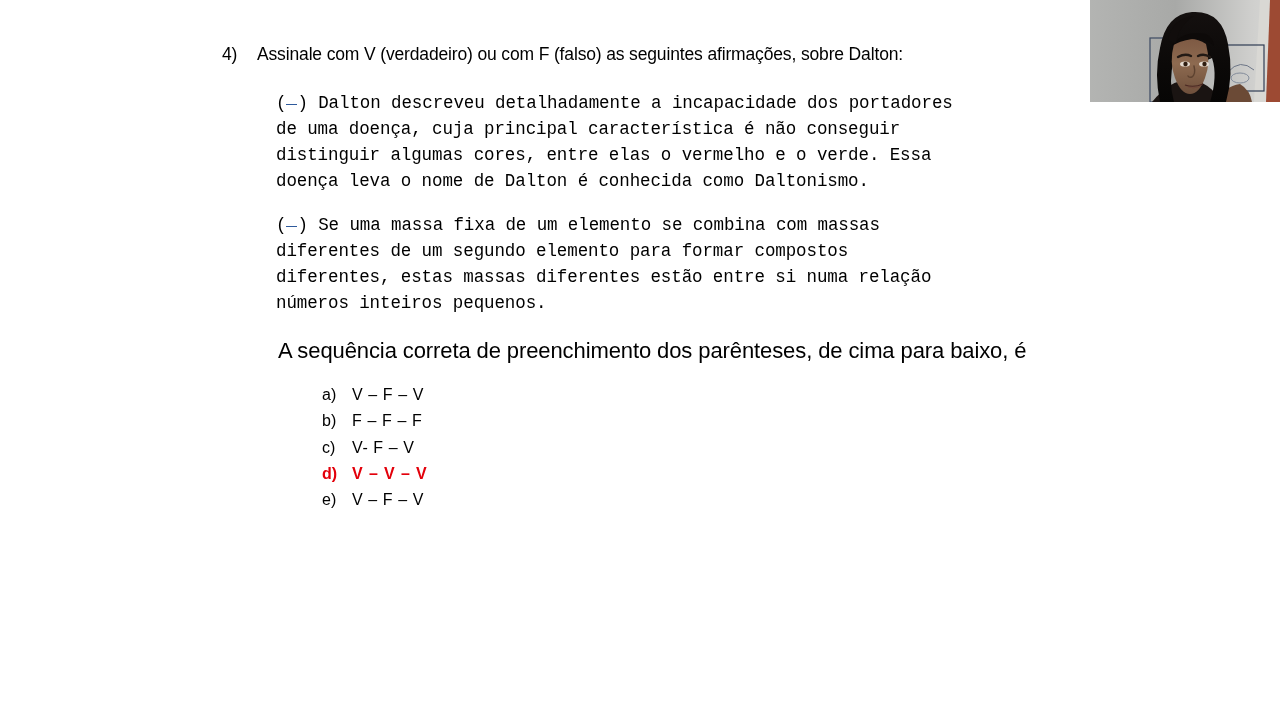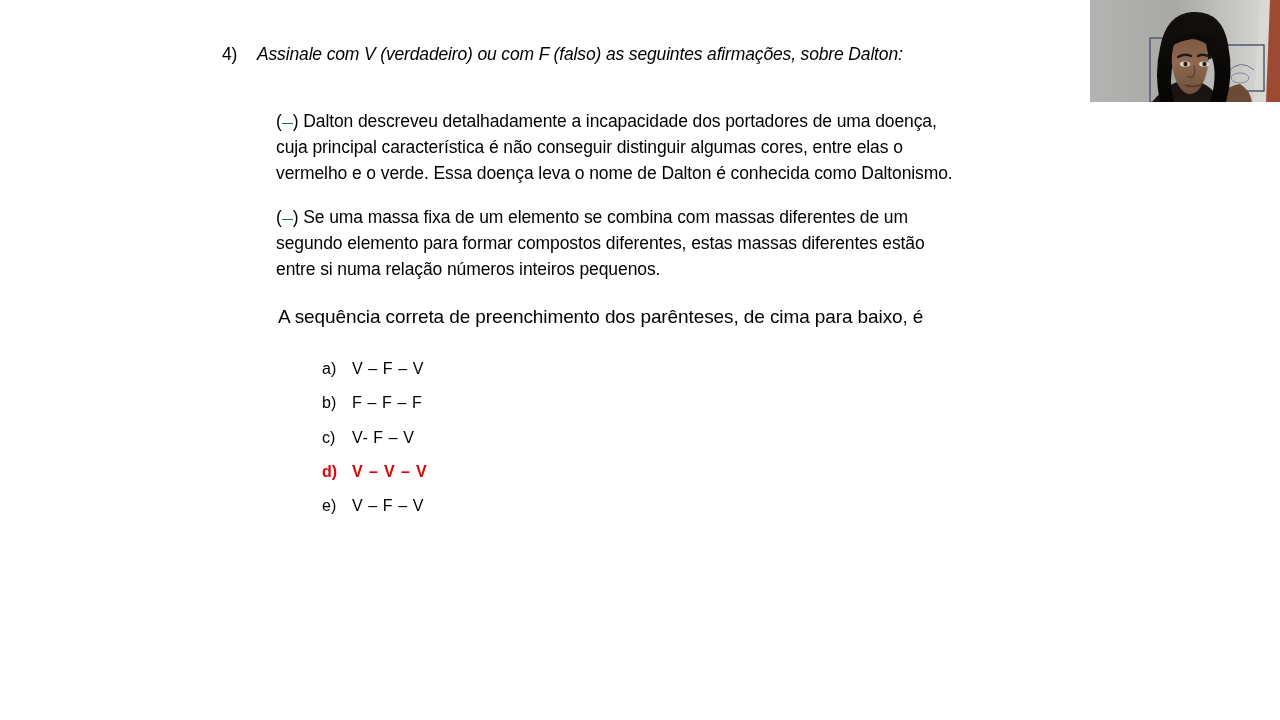--- a/index.html
+++ b/index.html
@@ -37,27 +37,27 @@
     line-height: 1.25;
     letter-spacing: -0.15px;
   }
   .q-num {
     width: 35px;
     flex: 0 0 35px;
   }
   .q-text {
     flex: 1 1 auto;
     white-space: nowrap;
-    font-style: italic;
   }
 
   .statements {
-    margin-top: 42px;
+    margin-top: 24px;
     margin-left: 54px;
     width: 690px;
+    font-family: Liberation Mono, monospace;
   }
   .statement {
     font-size: 17.5px;
     line-height: 26.1px;
     letter-spacing: -0.1px;
     text-align: left;
   }
   .paren-mark {
     white-space: nowrap;
   }
@@ -68,21 +68,21 @@
     position: relative;
     top: -3px;
   }
   .blank.wide {
     width: 15px;
   }
 
   .sequence-line {
     margin-top: 22px;
     margin-left: 56px;
-    font-size: 19px;
+    font-size: 22px;
     line-height: 26px;
     letter-spacing: -0.1px;
     white-space: nowrap;
   }
 
   .options {
     margin-top: 18px;
     margin-left: 100px;
   }
   .option-row {
@@ -92,21 +92,20 @@
     line-height: 26.3px;
     letter-spacing: 0.1px;
   }
   .option-letter {
     width: 30px;
     flex: 0 0 30px;
   }
   .option-value {
     flex: 0 0 auto;
     letter-spacing: 0.6px;
-    margin-top: 8px;
   }
   .option-row.highlight {
     color: #e3000b;
     font-weight: bold;
   }
   .option-row.highlight .option-value {
     letter-spacing: 0.9px;
     text-align: right;
   }
 

